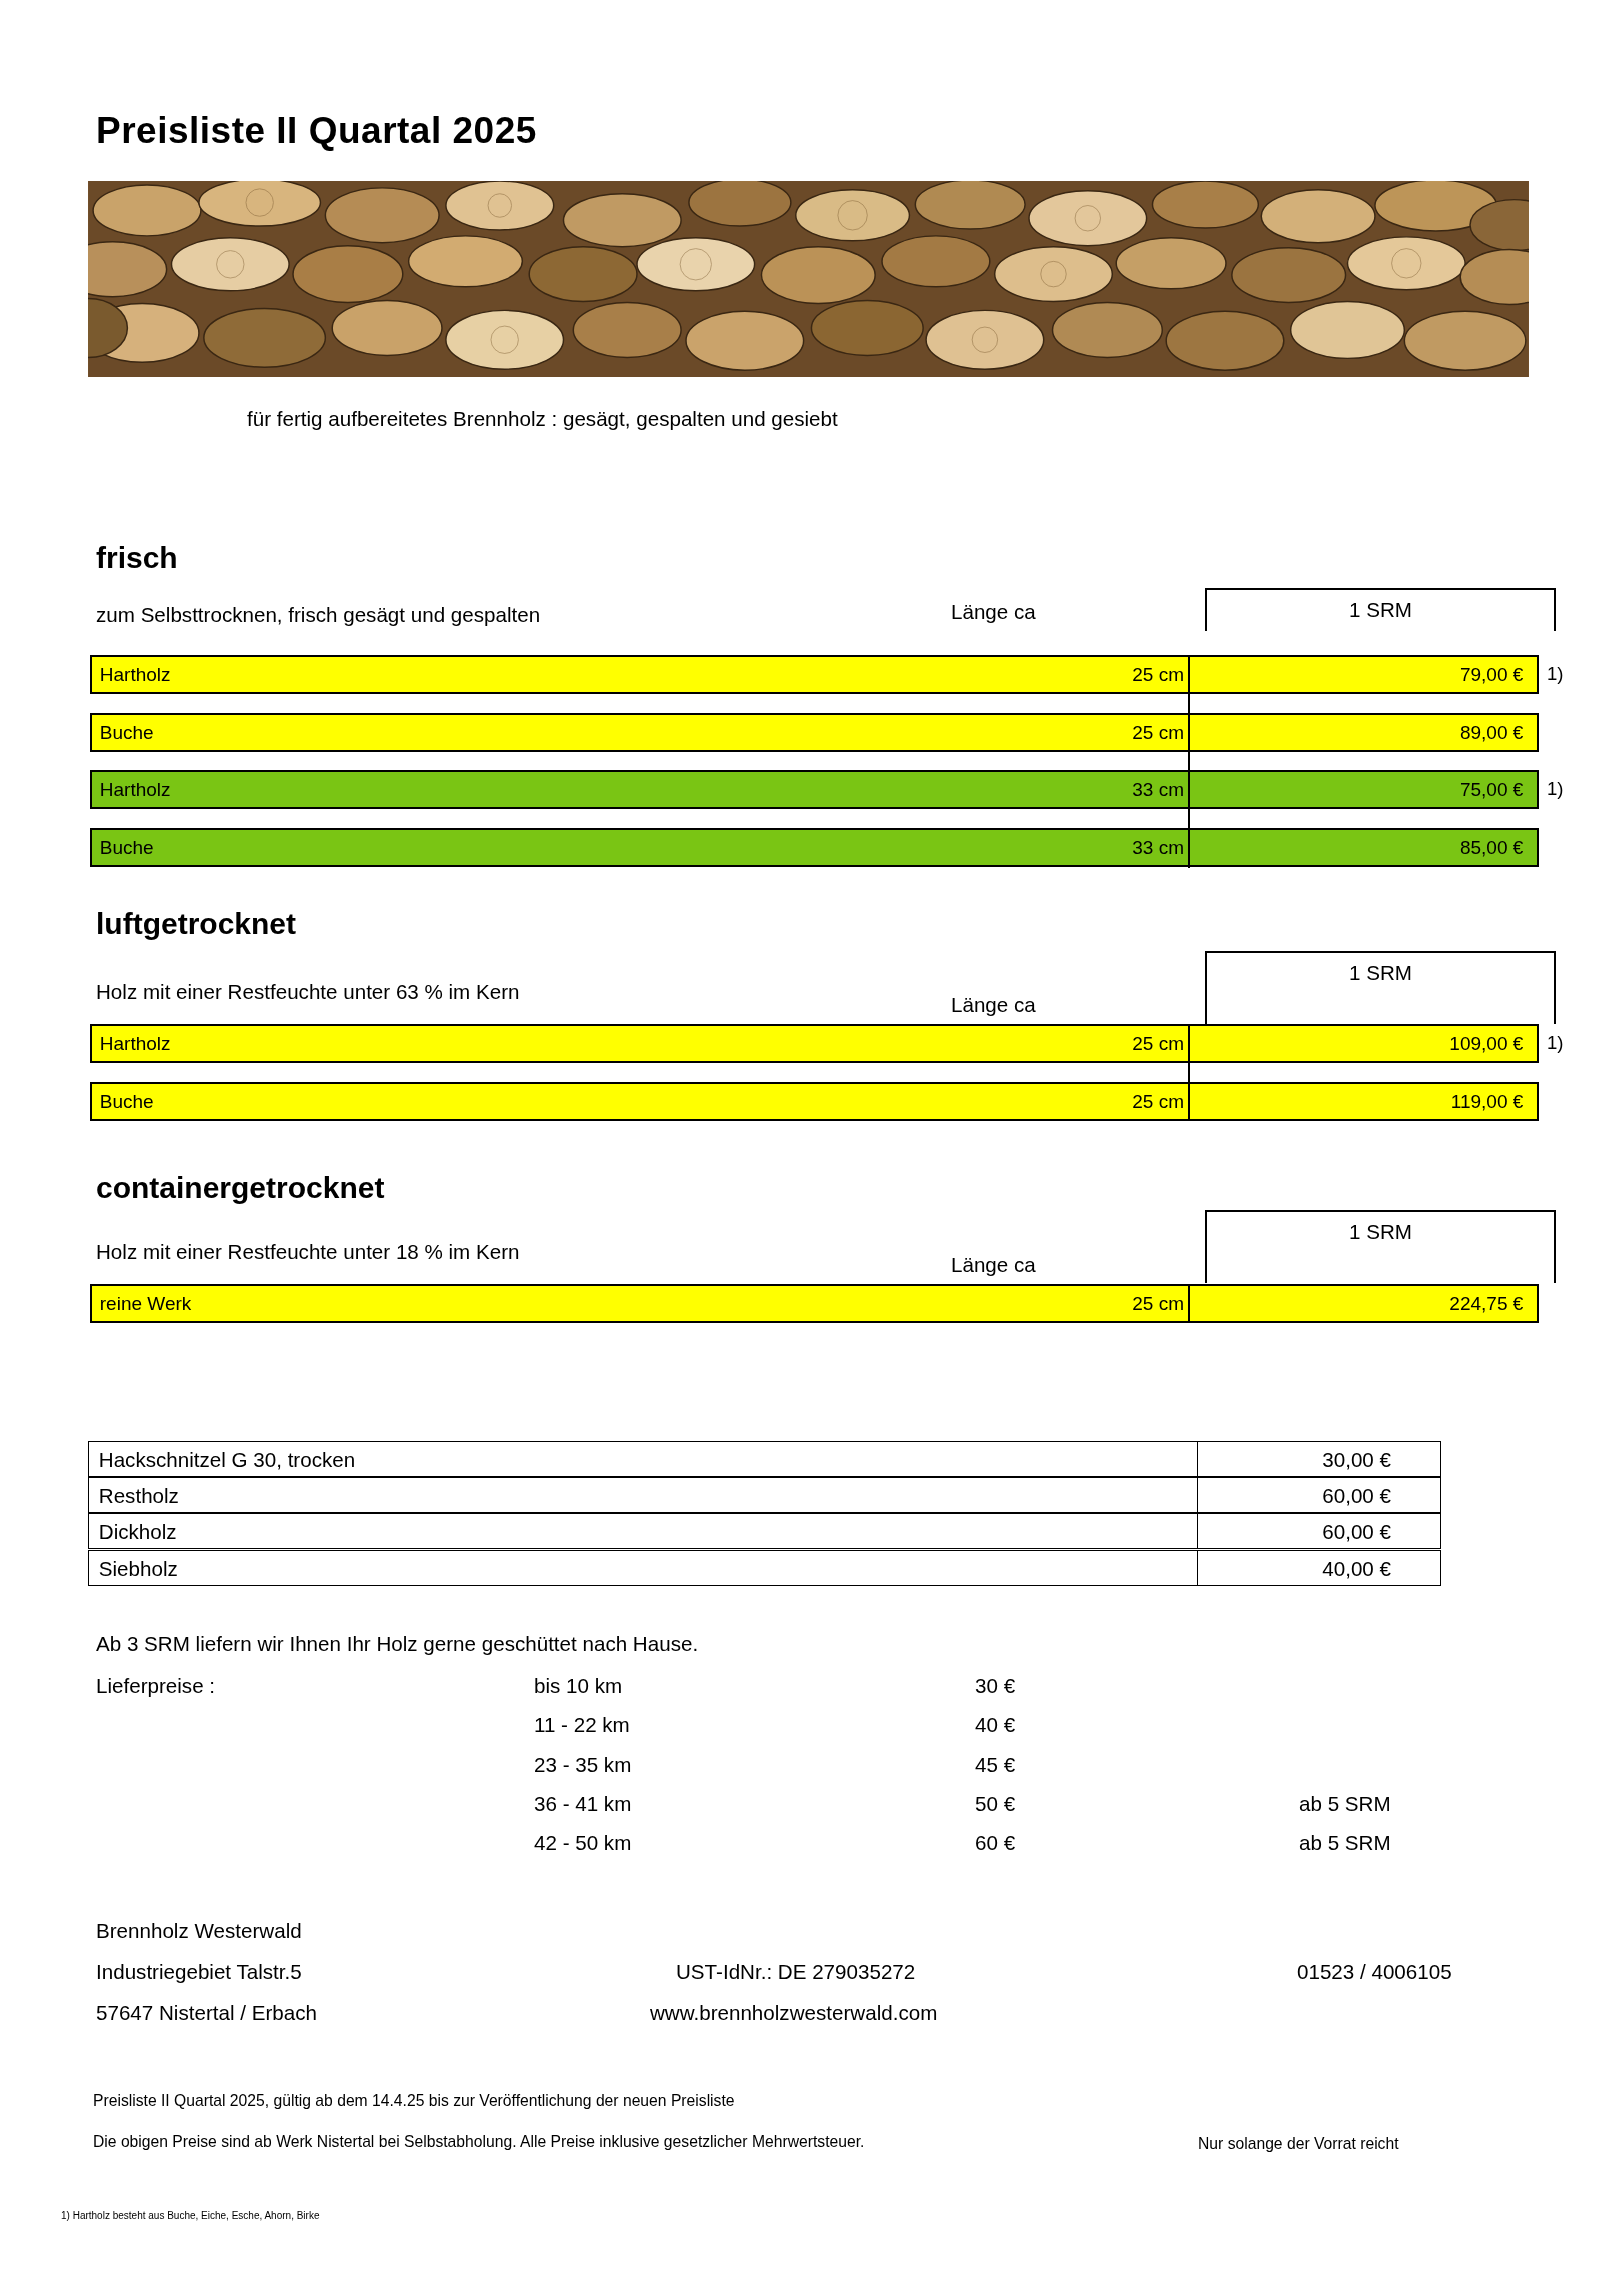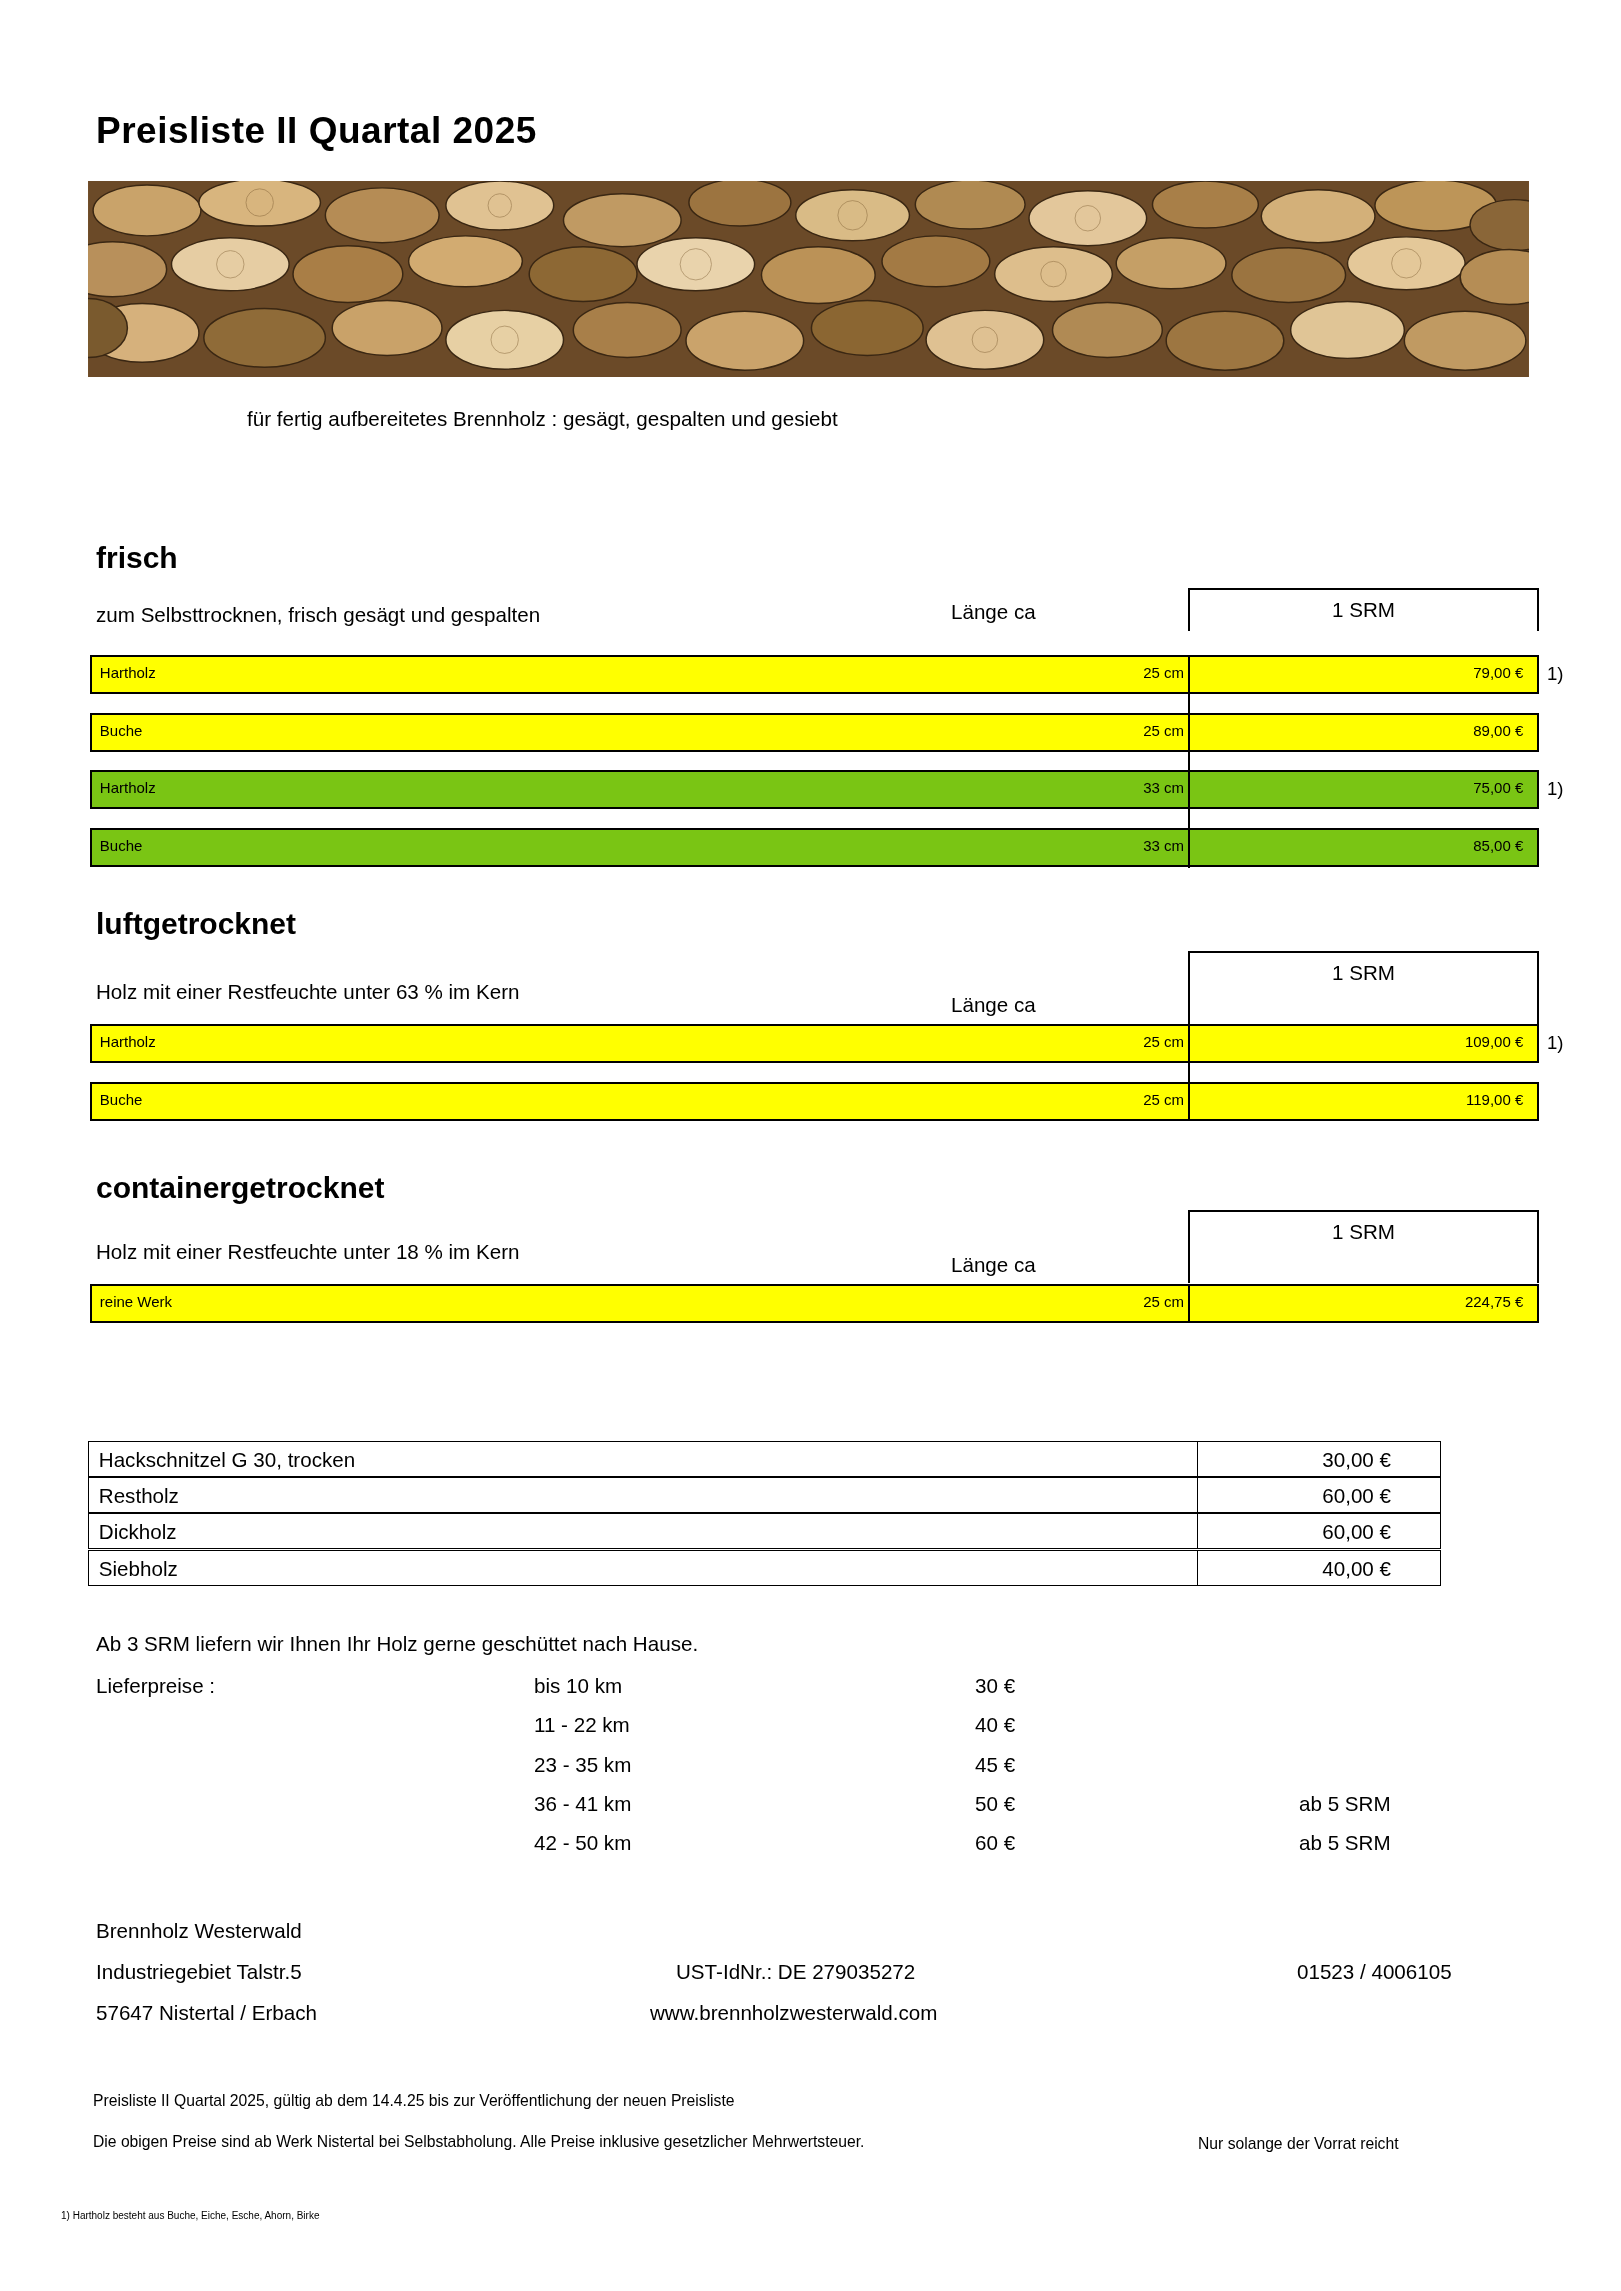--- a/index.html
+++ b/index.html
@@ -65,29 +65,30 @@
     font-size: 20.6px;
   }
   .srm-box {
     position: absolute;
     border: 2px solid #000;
     border-bottom: none;
     box-sizing: border-box;
     text-align: center;
     font-size: 20.6px;
     line-height: 39px;
+    margin-left: 17px;
   }
 
   
   .row {
     position: absolute;
     height: 39px;
     box-sizing: border-box;
     border: 2px solid #000;
-    font-size: 15px;
+    font-size: 19px;
   }
   .row .name {
     position: absolute;
     left: 7.8px;
     top: 6.9px;
   }
   .row .len {
     position: absolute;
     right: 353px;
     top: 6.9px;

